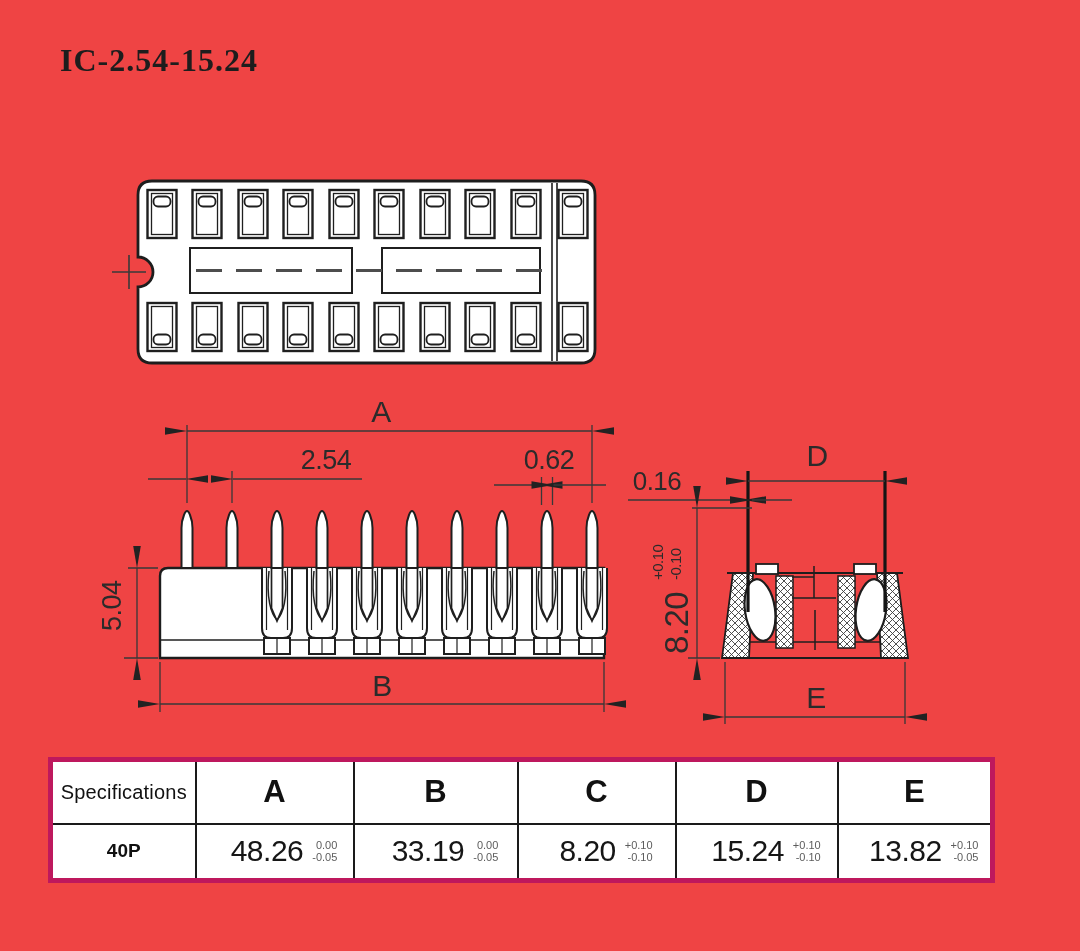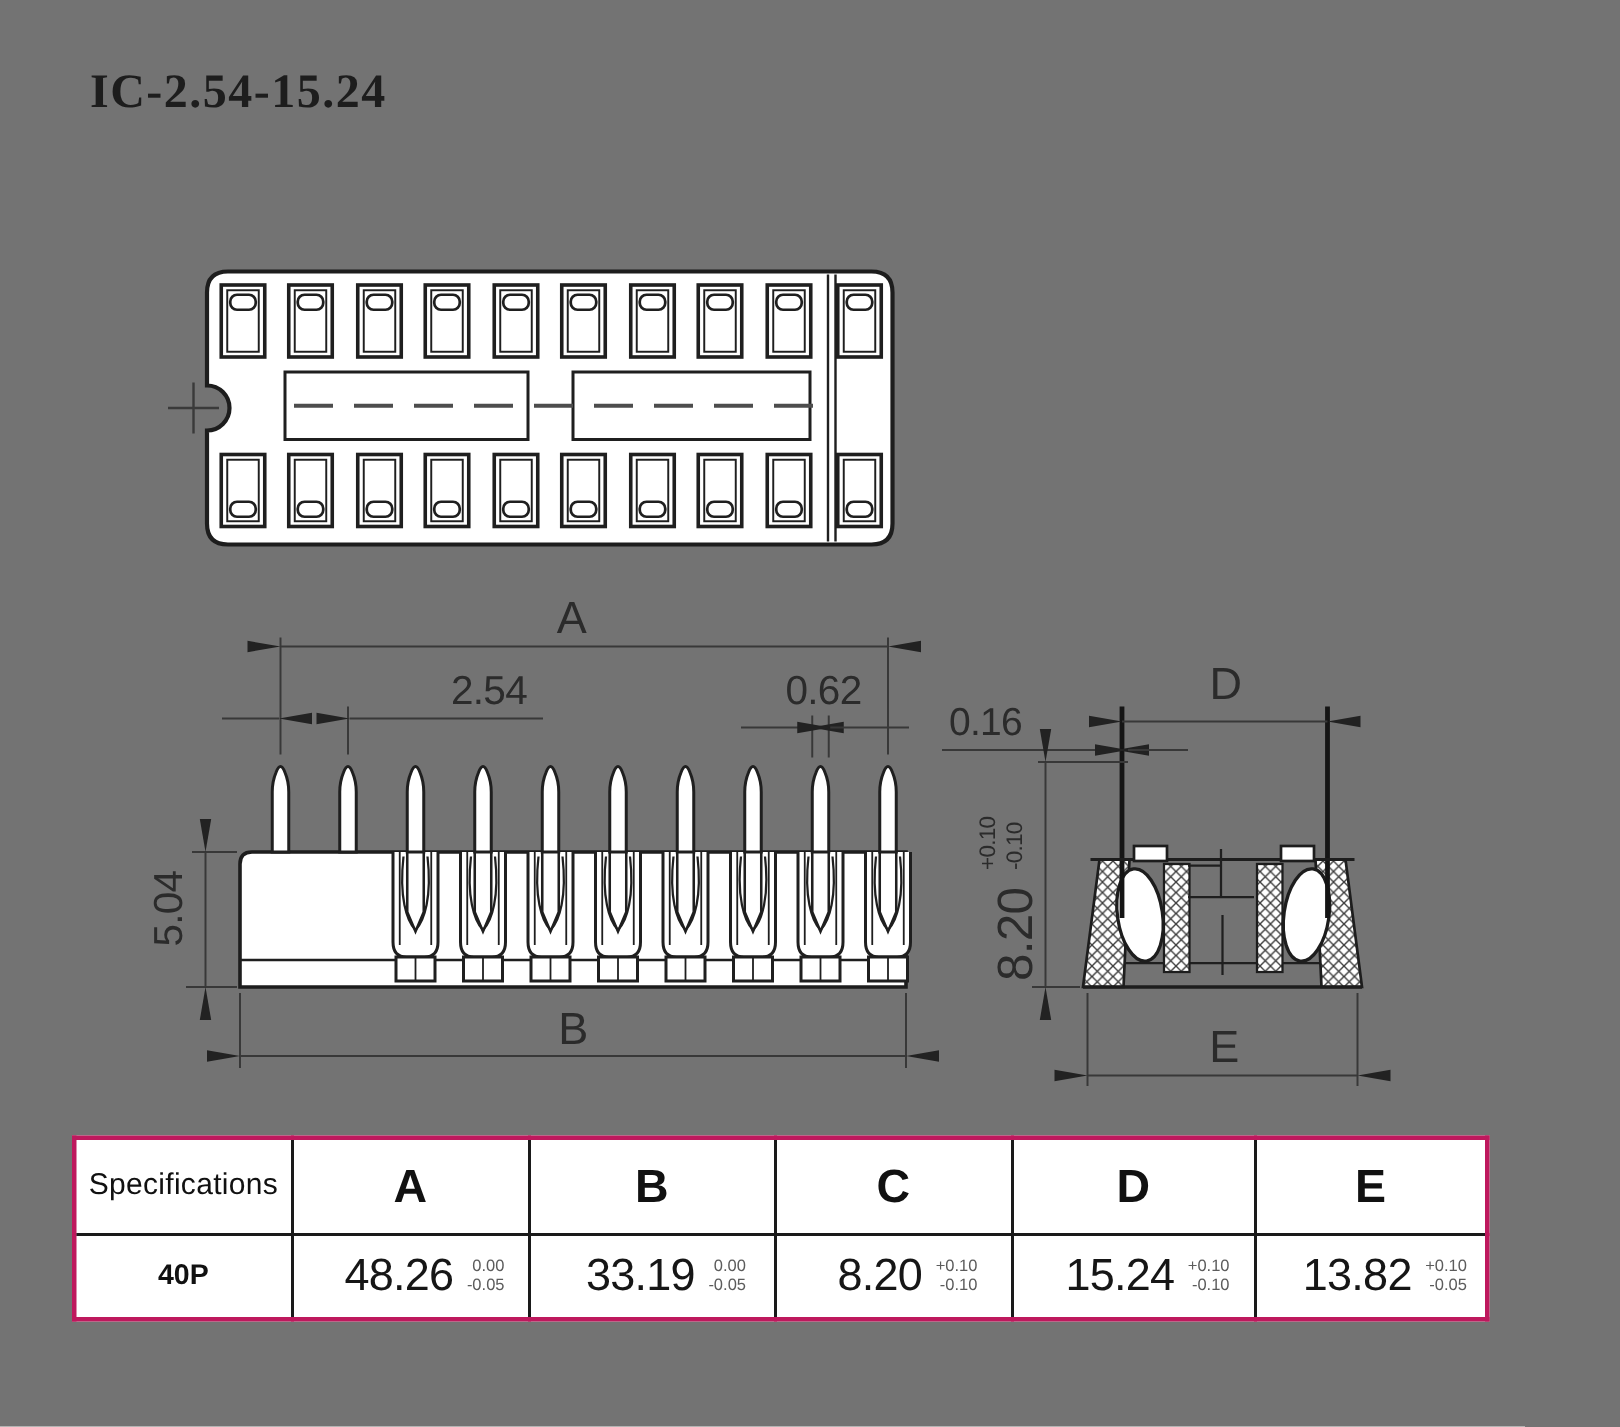--- a/index.html
+++ b/index.html
@@ -1,37 +1,37 @@
 <!DOCTYPE html>
 <html><head>
 <meta charset="utf-8">
 <style>
   html,body{margin:0;padding:0;background:#e8e8e6;}
   .page{
     position:relative;width:1080px;height:951px;margin:0 auto;
-    background:#737373;overflow:hidden;
+    background:#ef4444;overflow:hidden;
     font-family:"Liberation Sans",sans-serif;
   }
   .title{
     position:absolute;left:60px;top:42px;margin:0;
     font-family:"Liberation Serif",serif;font-weight:600;
     font-size:32px;letter-spacing:1px;color:#1d1d1d;
   }
   svg{position:absolute;left:0;top:0;}
   .dim{font-family:"Liberation Sans",sans-serif;fill:#2b2b2b;letter-spacing:-0.5px;}
   
   .spec-table{
     position:absolute;left:48px;top:757px;width:942px;
     border-collapse:collapse;table-layout:fixed;background:#fff;
   }
   .spec-table td,.spec-table th{
     border:2px solid #1a1a1a;padding:0;text-align:center;vertical-align:middle;
     color:#111;
   }
-  .spec-table{border:3px solid #be185d;}
+  .spec-table{border:5px solid #be185d;}
   .spec-table tr.hdr{height:64px;}
   .spec-table tr.data{height:57px;border-top:2.5px solid #1a1a1a;}
   .spec-label{font-size:20px;font-weight:400;letter-spacing:0.2px;}
   .col-letter{font-size:31px;font-weight:700;}
   .spec-value{font-size:19px;font-weight:600;}
   .val-wrap{display:flex;align-items:center;justify-content:center;gap:9px;margin-left:19px;}
   .val-main{font-size:30px;font-weight:500;color:#161616;letter-spacing:-0.5px;}
   .tol{display:flex;flex-direction:column;align-items:flex-end;
        font-size:11px;line-height:1.12;color:#5c5c5c;font-weight:400;}
 </style>

